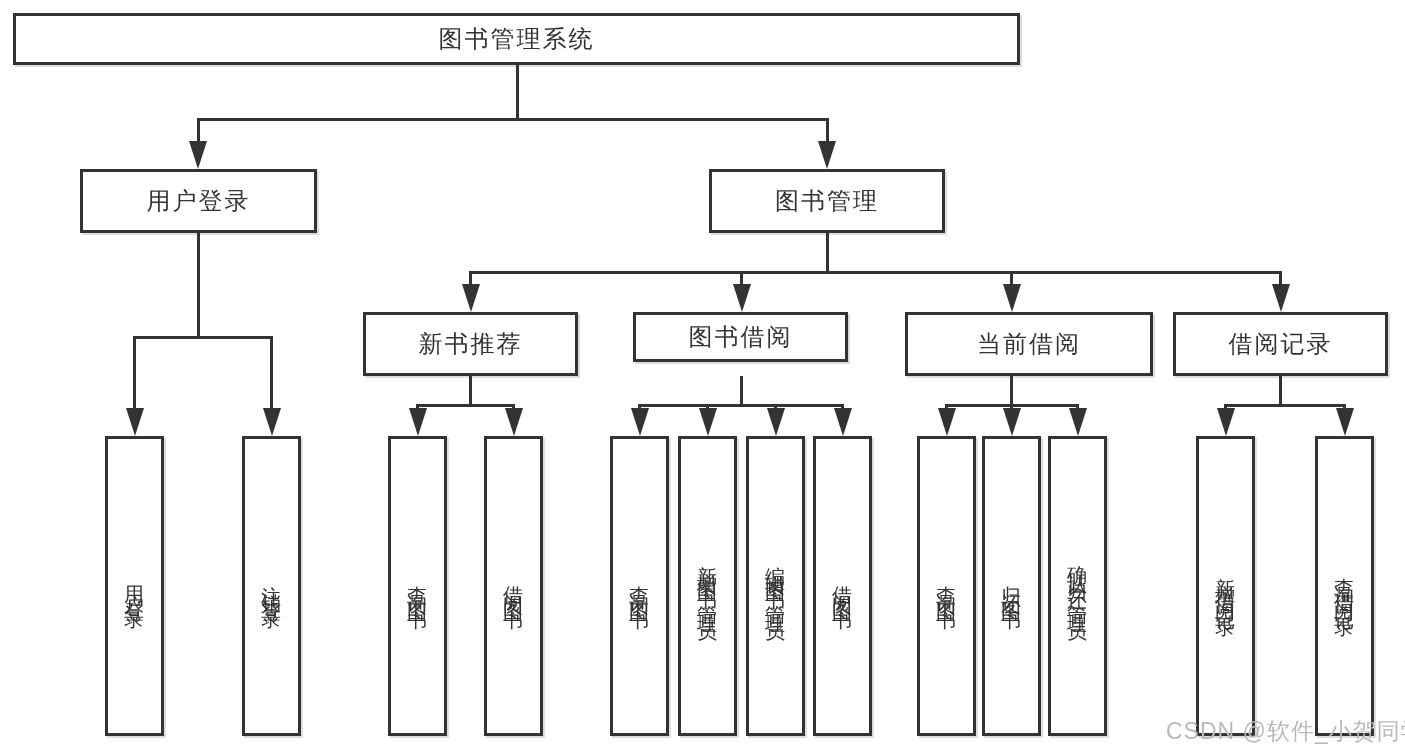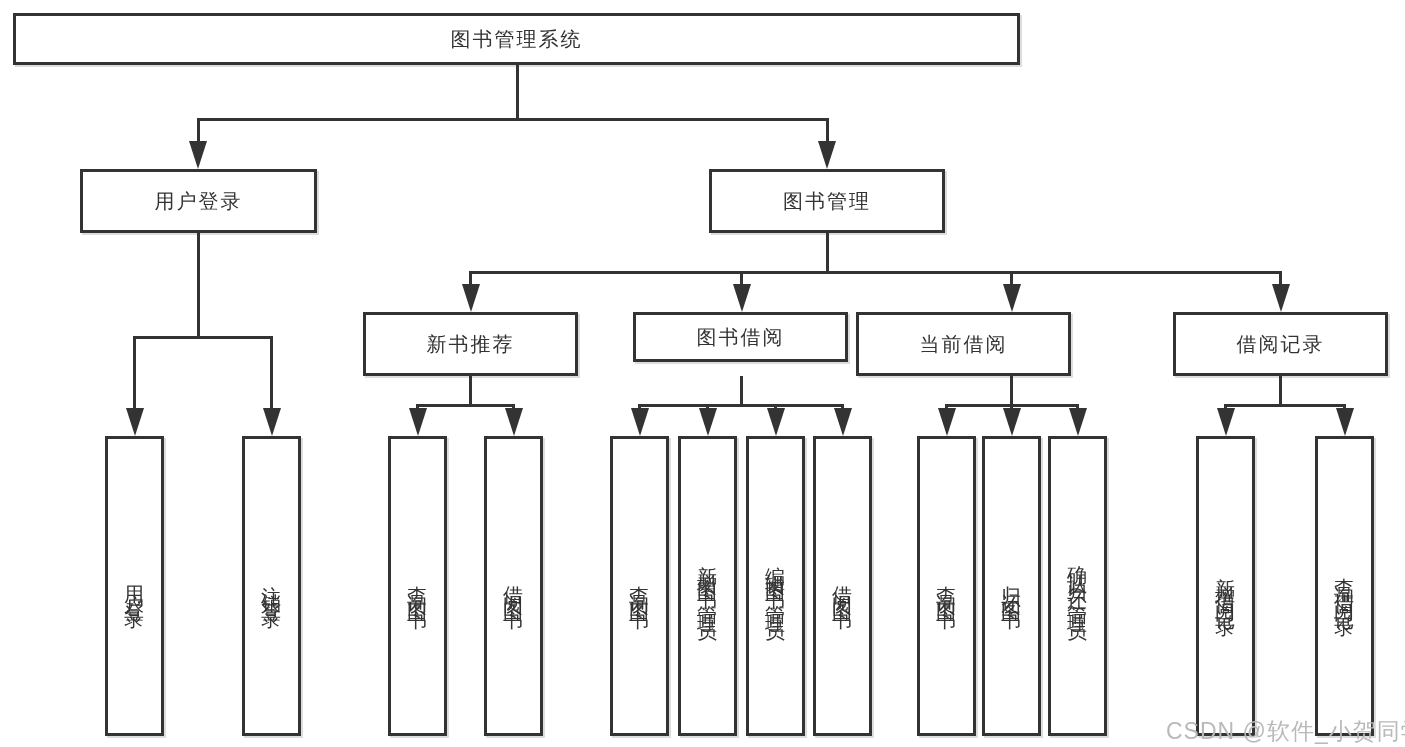--- a/index.html
+++ b/index.html
@@ -20,21 +20,21 @@
     box-sizing: border-box;
     background: #ffffff;
     border: 3px solid #333333;
     box-shadow: 2px 2px 0 rgba(120,120,120,0.25);
     display: flex;
     align-items: center;
     justify-content: center;
     color: #333333;
   }
   .node.h {
-    font-size: 20px;
+    font-size: 24px;
     letter-spacing: 2px;
     white-space: nowrap;
   }
   .node.v {
     writing-mode: vertical-rl;
     text-orientation: mixed;
     font-size: 20px;
     letter-spacing: 8px;
     line-height: 1;
   }
@@ -79,21 +79,21 @@
   <div class="node h" style="left:363px;top:312px;width:215px;height:64px">
     <span>新书推荐</span>
   </div>
 
   <div class="node h" style="left:709px;top:169px;width:236px;height:64px">
     <span>图书管理</span>
   </div>
   <div class="node h" style="left:633px;top:312px;width:215px;height:50px">
     <span>图书借阅</span>
   </div>
-  <div class="node h" style="left:856px;top:312px;width:215px;height:64px">
+  <div class="node h" style="left:905px;top:312px;width:248px;height:64px">
     <span>当前借阅</span>
   </div>
   <div class="node h" style="left:1173px;top:312px;width:215px;height:64px">
     <span>借阅记录</span>
   </div>
 
   <div class="node v" style="left:105px;top:436px;width:59px;height:300px">
     <span>用户登录</span>
   </div>
   <div class="node v" style="left:242px;top:436px;width:59px;height:300px">

